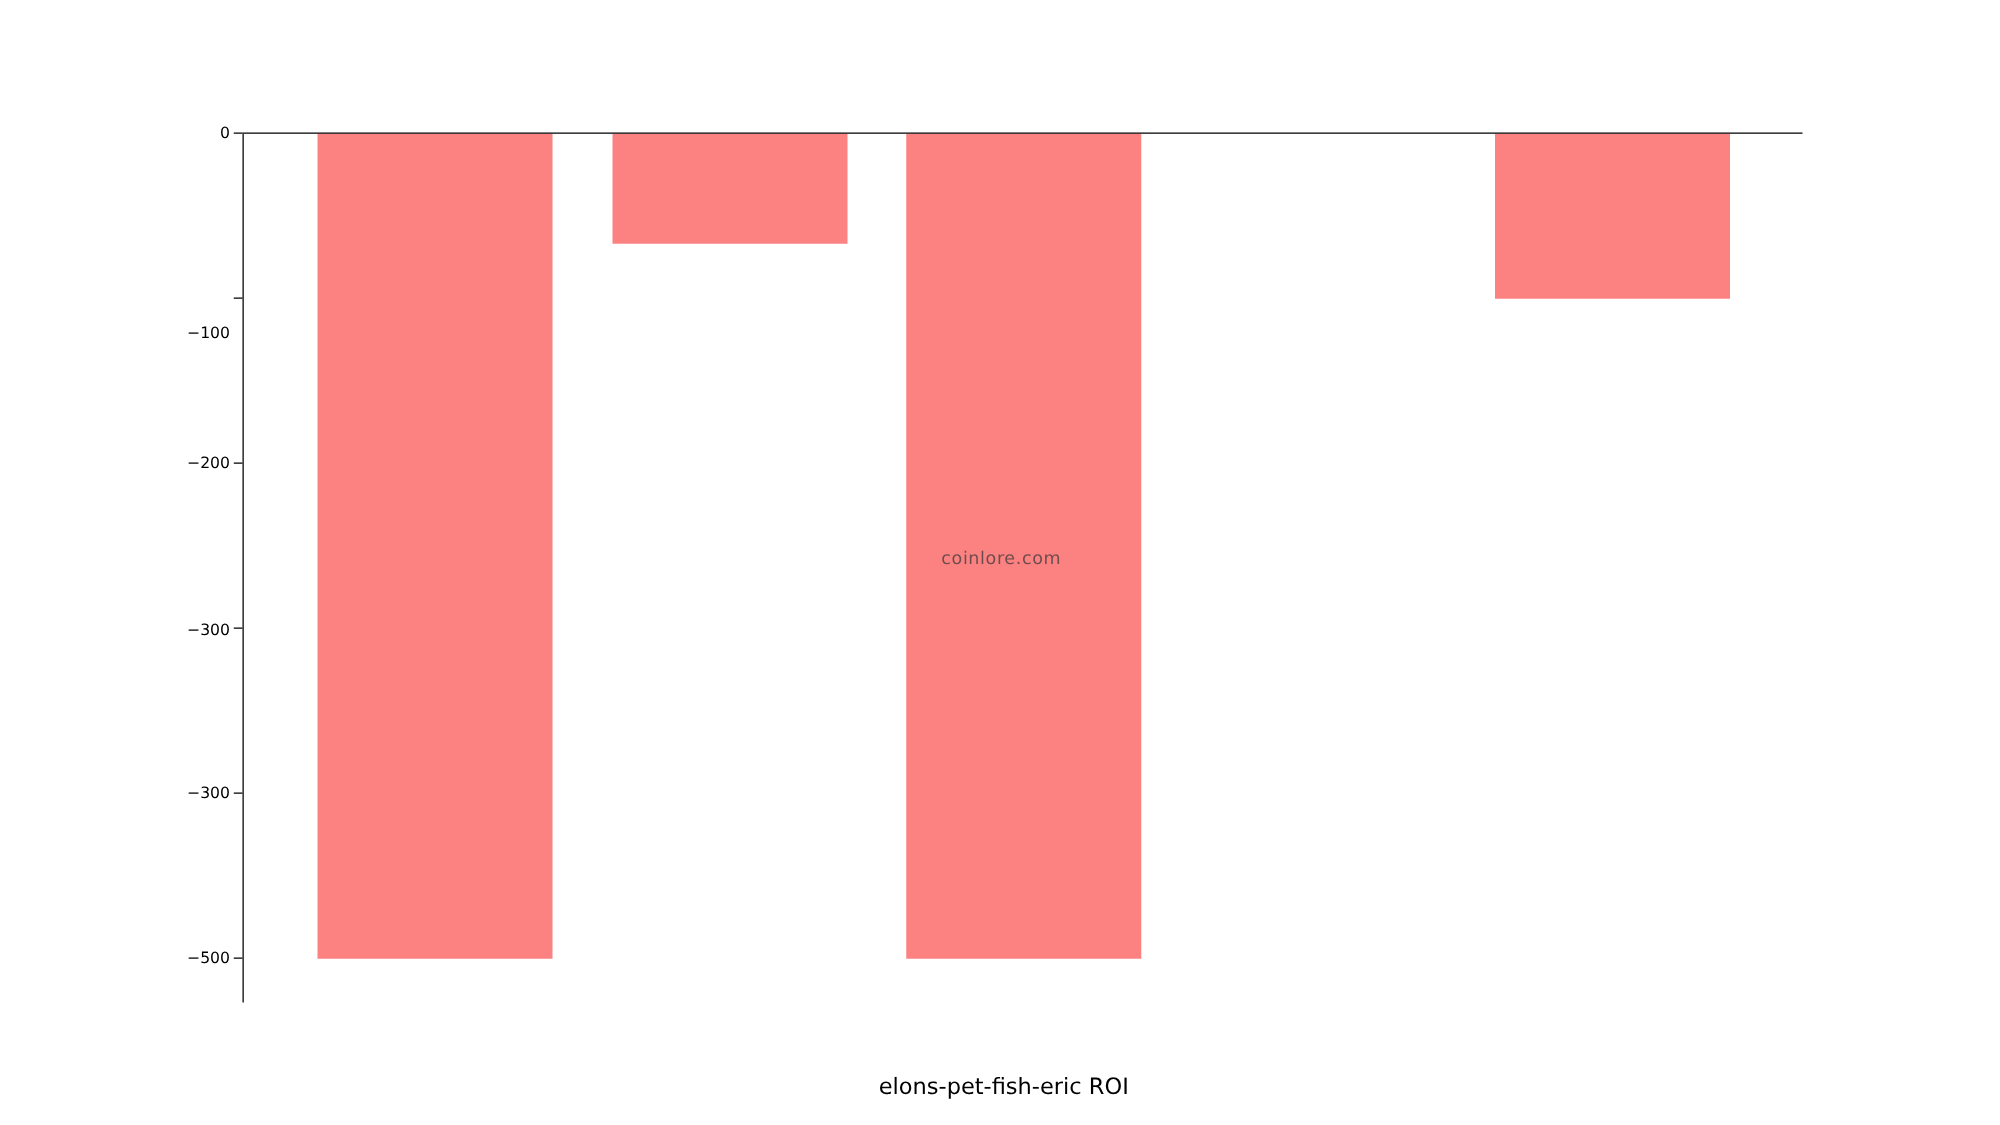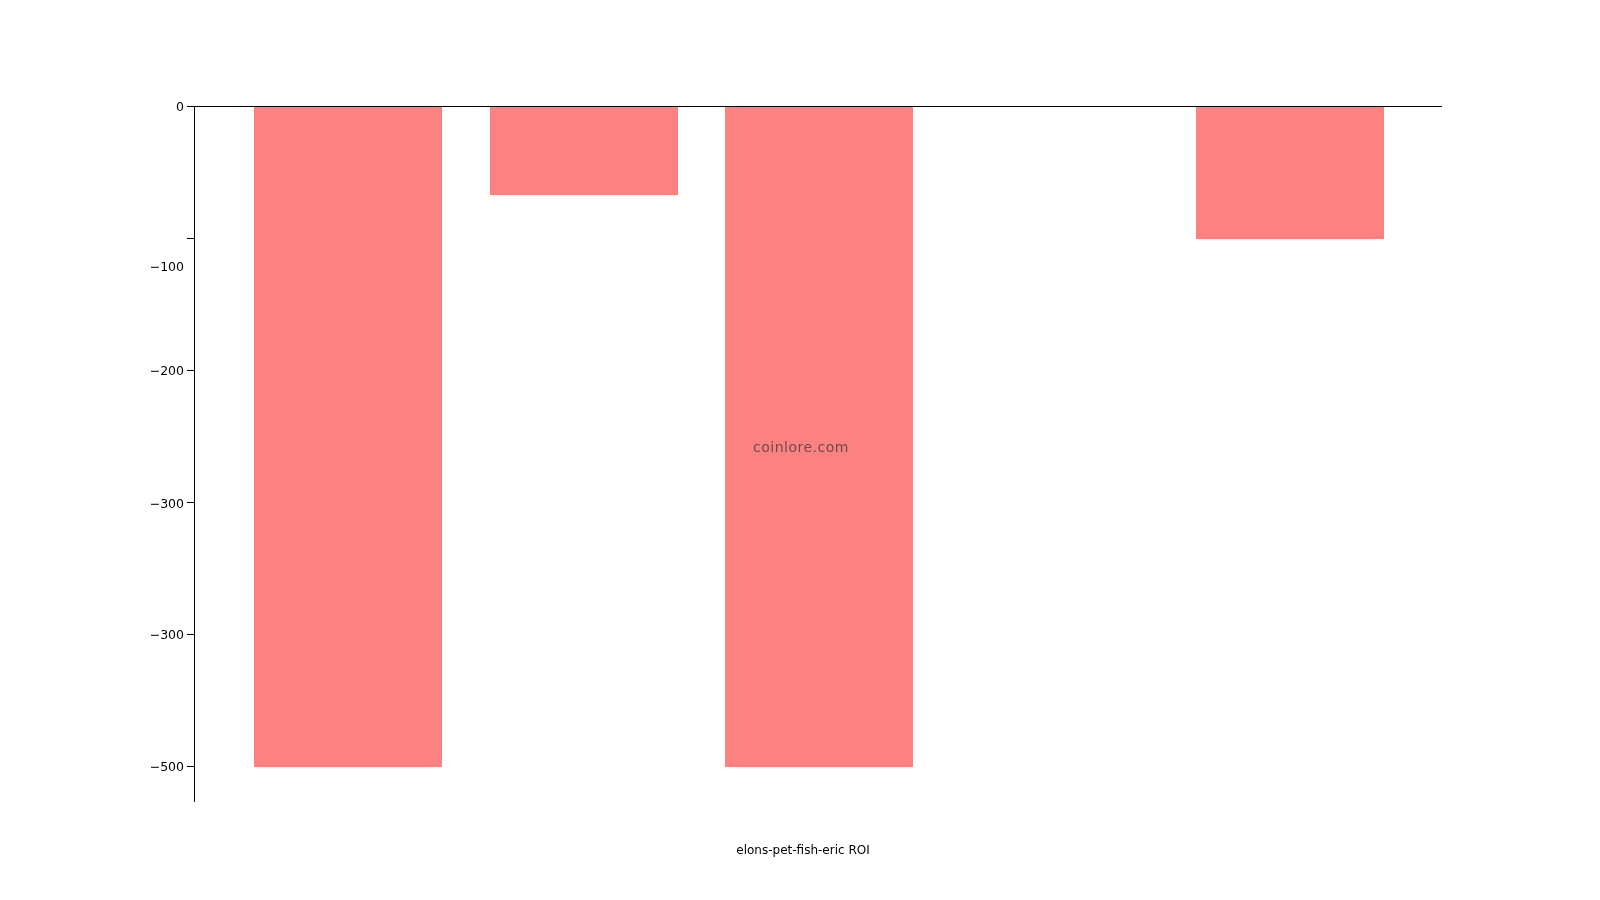--- a/index.html
+++ b/index.html
@@ -65,23 +65,23 @@
     transform: translate(-50%, -50%);
     font-size: 14px;
     color: rgba(55, 55, 55, 0.72);
     letter-spacing: 0.5px;
     z-index: 2;
     white-space: nowrap;
   }
   .xlabel {
     position: absolute;
     left: 803px;
-    top: 850px;
+    top: 870px;
     transform: translate(-50%, -50%);
-    font-size: 12px;
+    font-size: 18px;
     color: #000000;
     white-space: nowrap;
   }
 </style>
 </head>
 <body>
 
 <div class="figure">
   <div class="spine-top"></div>
   <div class="spine-left"></div>

